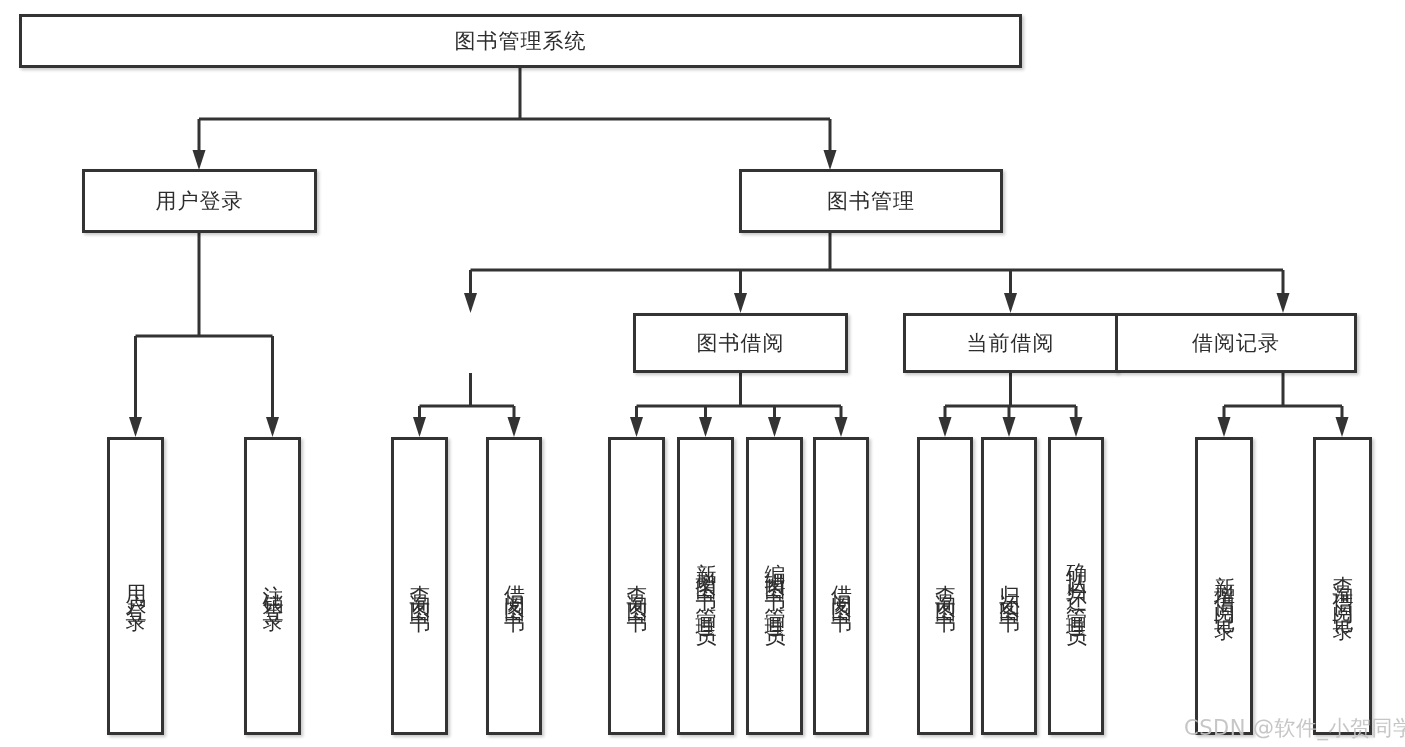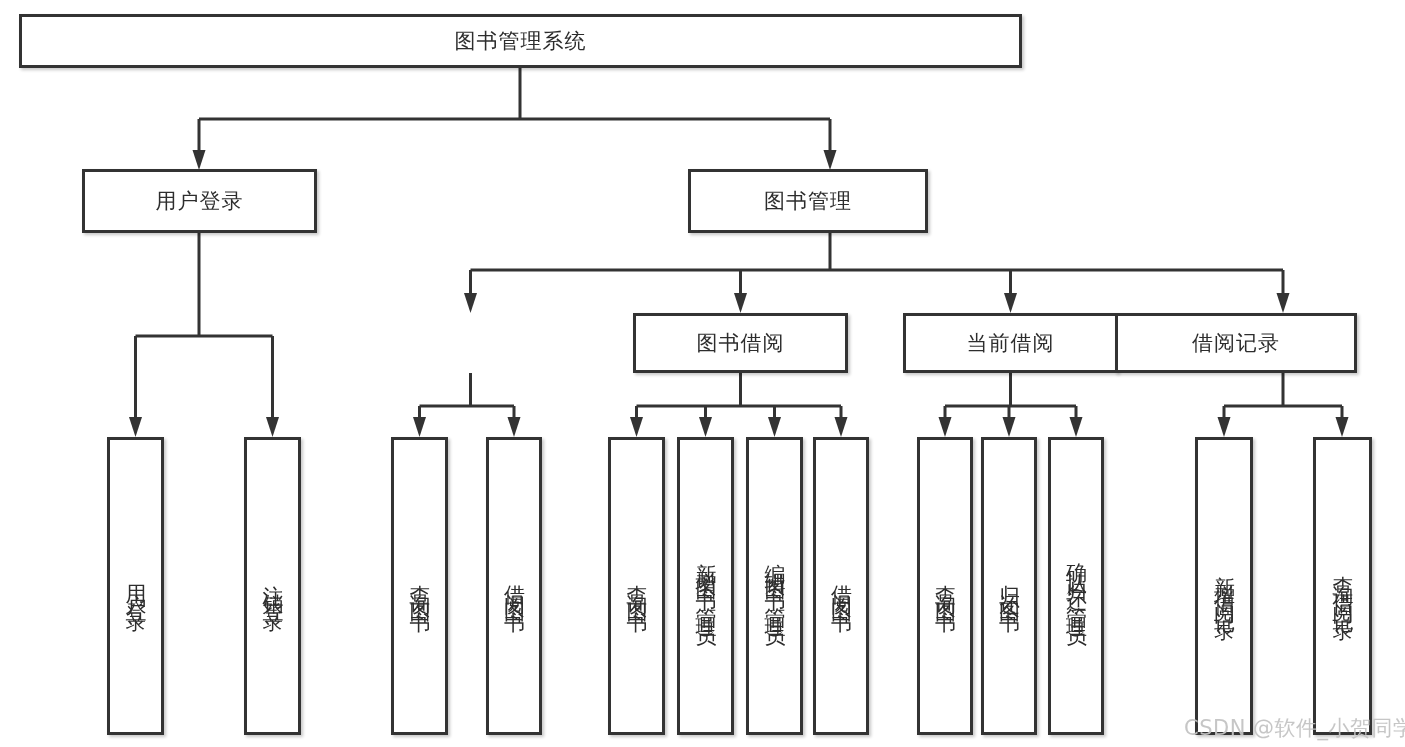--- a/index.html
+++ b/index.html
@@ -98,21 +98,21 @@
     <polygon points="1335.5,417 1348.5,417 1342,437"></polygon>
   </svg>
 
   <div class="node h-node" style="left:19px; top:14px; width:1003px; height:54px;">
     <span>图书管理系统</span>
   </div>
 
   <div class="node h-node" style="left:82px; top:169px; width:235px; height:64px;">
     <span>用户登录</span>
   </div>
-  <div class="node h-node" style="left:688px; top:169px; width:240px; height:64px;text-align:center;">
+  <div class="node h-node" style="left:739px; top:169px; width:264px; height:64px;text-align:center;">
     <span>图书管理</span>
   </div>
 
   <div class="node h-node" style="left:633px; top:313px; width:215px; height:60px;">
     <span>图书借阅</span>
   </div>
   <div class="node h-node" style="left:903px; top:313px; width:215px; height:60px;">
     <span>当前借阅</span>
   </div>
   <div class="node h-node" style="left:1115px; top:313px; width:242px; height:60px;">

